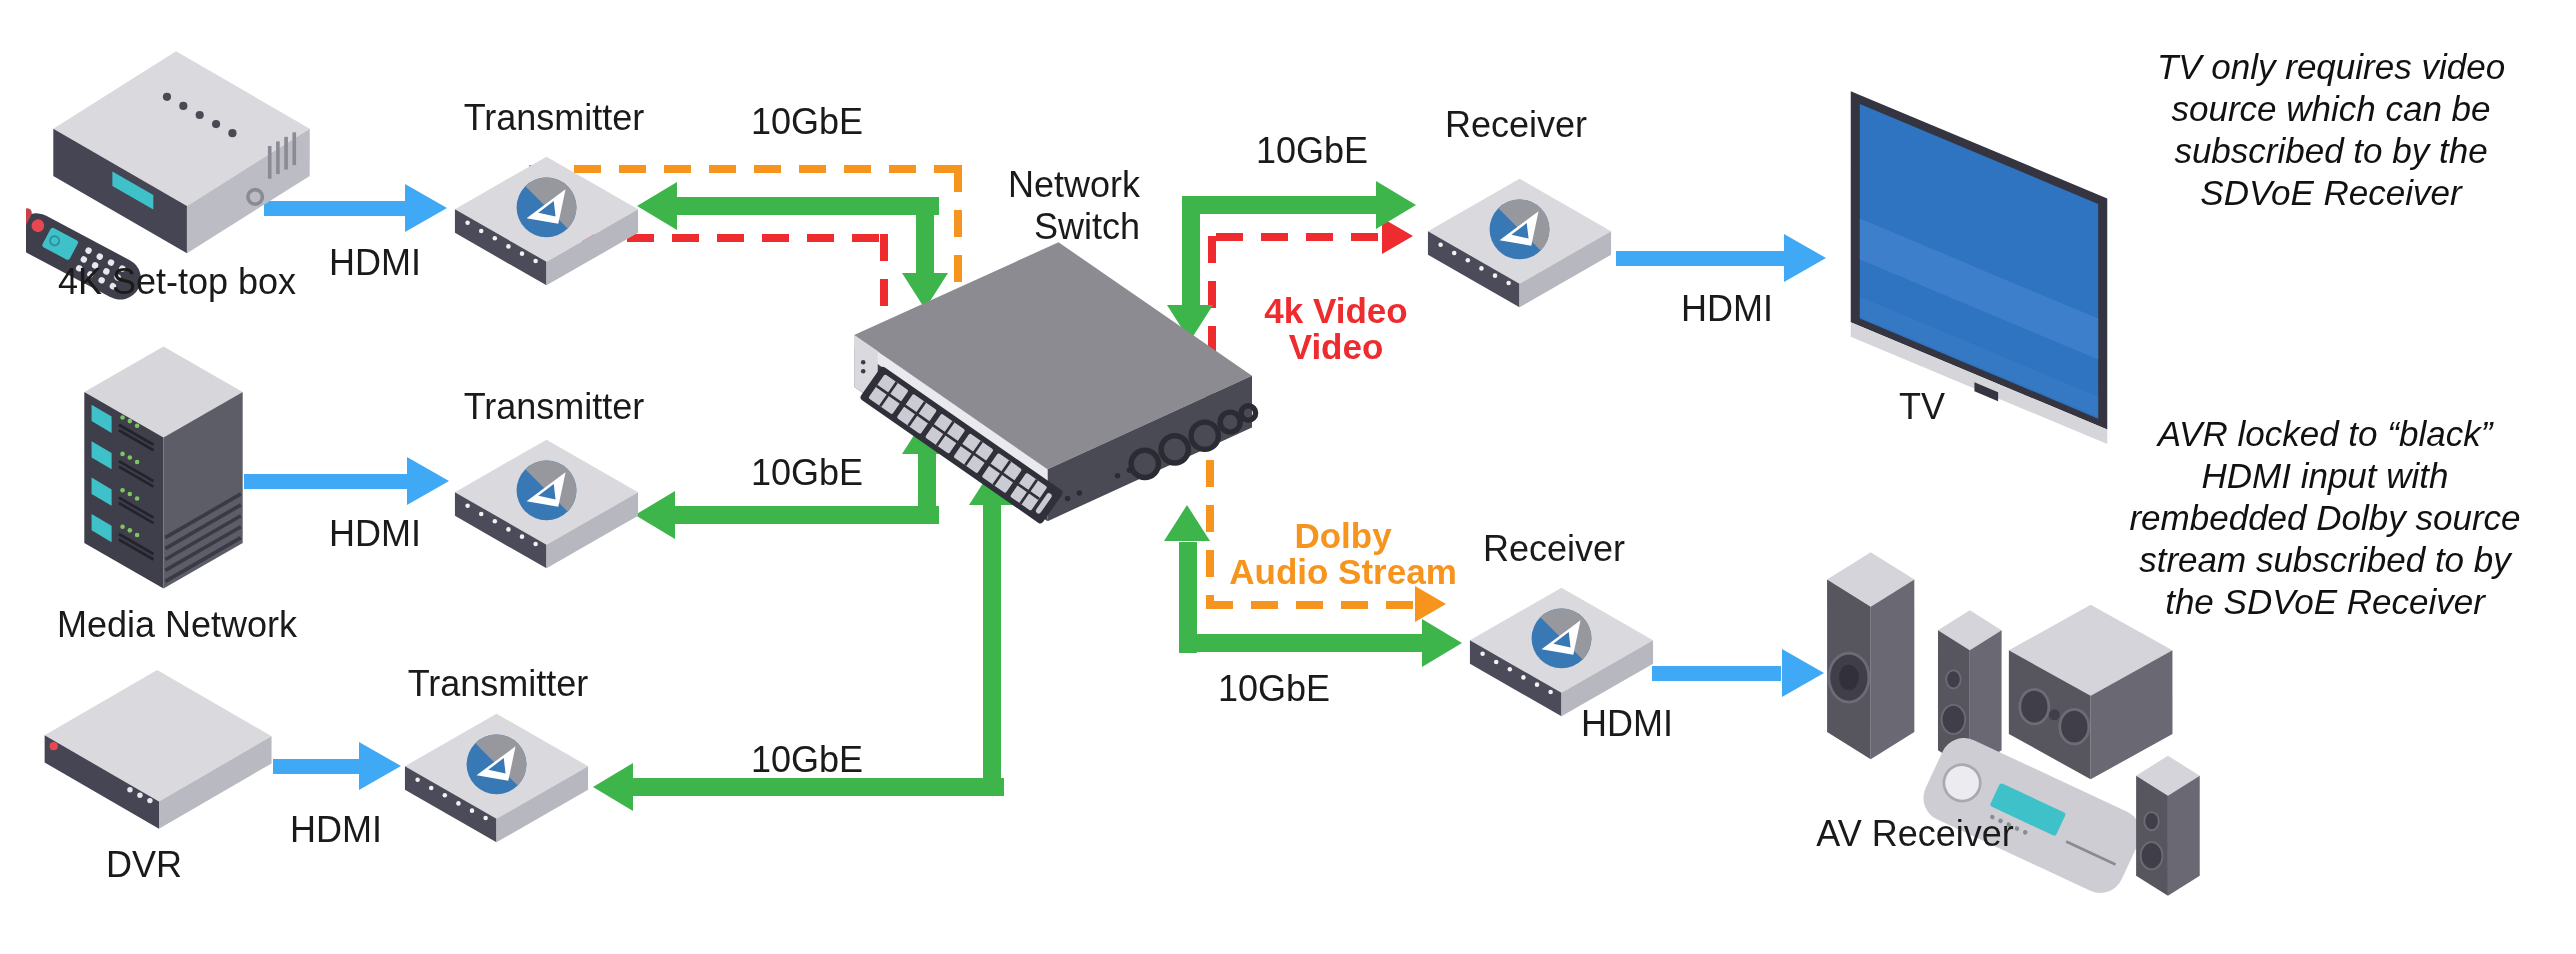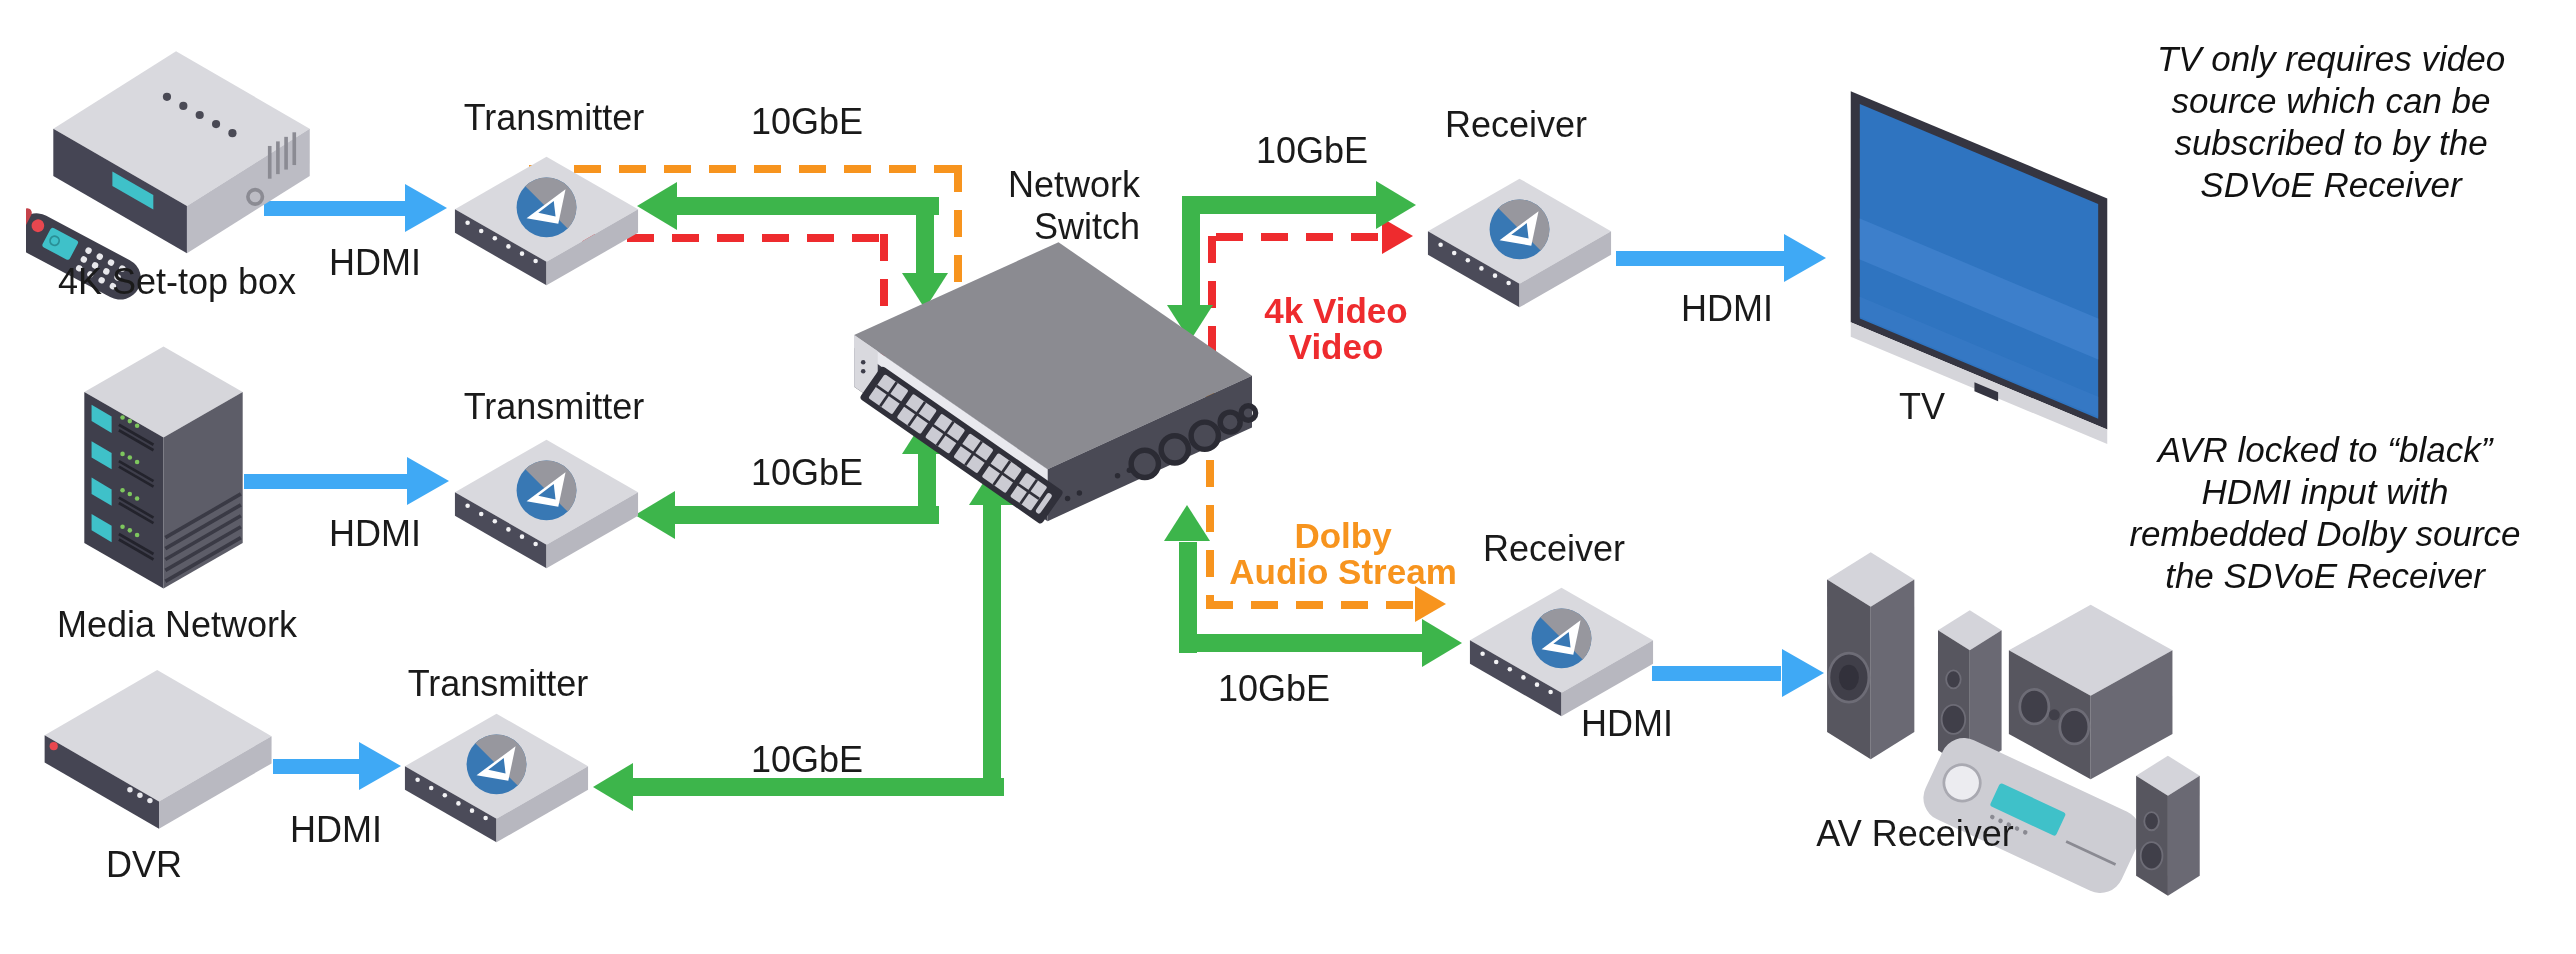--- a/index.html
+++ b/index.html
@@ -11,21 +11,21 @@
        font-size:36px;line-height:40px;color:#1a1a1a;font-weight:400;}
   .lbl2{position:absolute;transform:translateX(-50%);text-align:center;white-space:nowrap;
         font-size:36px;line-height:42px;color:#1a1a1a;}
   .lbl2 span{display:block;}
   .stream{position:absolute;transform:translateX(-50%);text-align:center;white-space:nowrap;
           font-size:35px;line-height:36px;font-weight:600;}
   .stream span{display:block;}
   .stream.red{color:#ee2b2e;}
   .stream.orange{color:#f7941e;}
   .note{position:absolute;transform:translateX(-50%);width:491px;text-align:center;
-        font-style:italic;font-size:35px;line-height:42px;color:#111;}
+        font-style:italic;font-size:35px;line-height:42px;color:#111;margin-top:8px;}
   .note span{display:block;}
   
   .bar{position:absolute;}
   .bar.blue{height:14.5px;background:#3fa9f5;}
   .bar.green{height:18px;background:#3db54b;}
   .barv.green{position:absolute;width:18px;background:#3db54b;}
   .head{position:absolute;width:0;height:0;}
   .head.r.blue{border-left:42px solid #3fa9f5;border-top:24.5px solid transparent;border-bottom:24.5px solid transparent;}
   .head.r.green{border-left:40px solid #3db54b;border-top:24.5px solid transparent;border-bottom:24.5px solid transparent;}
   .head.l.green{border-right:40px solid #3db54b;border-top:24.5px solid transparent;border-bottom:24.5px solid transparent;}
@@ -418,21 +418,22 @@
     <span>Dolby</span>
     <span>Audio Stream</span>
   </div>
 
   <div class="note" style="left:2331px;top:38px;">
     <span>TV only requires video</span>
     <span>source which can be</span>
     <span>subscribed to by the</span>
     <span>SDVoE Receiver</span>
   </div>
-  <div class="note" style="left:2325px;top:429px;">
+  <div class="note" style="left:2325px;top:405px;">
     <span>AVR locked to “black”</span>
     <span>HDMI input with</span>
     <span>rembedded Dolby source</span>
+    <span>stream subscribed to by</span>
     <span>the SDVoE Receiver</span>
   </div>
 
 </div>
 
 
 </body></html>

